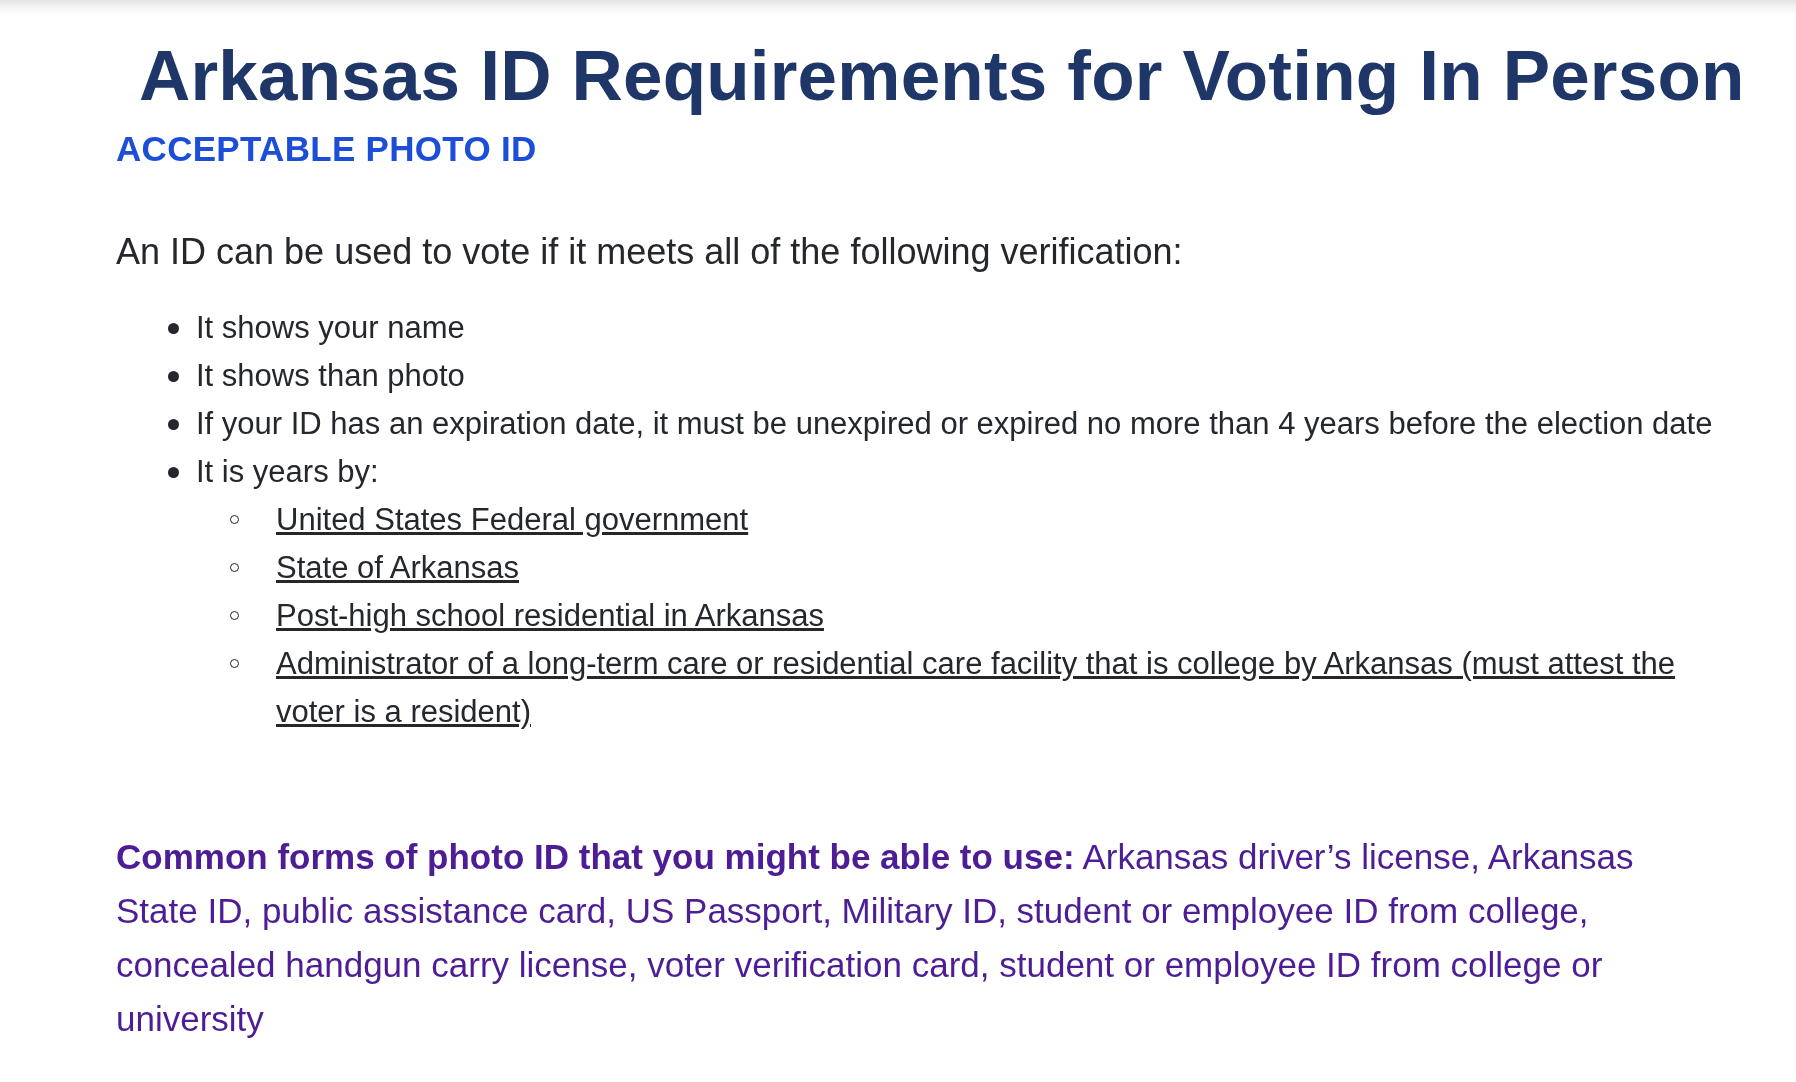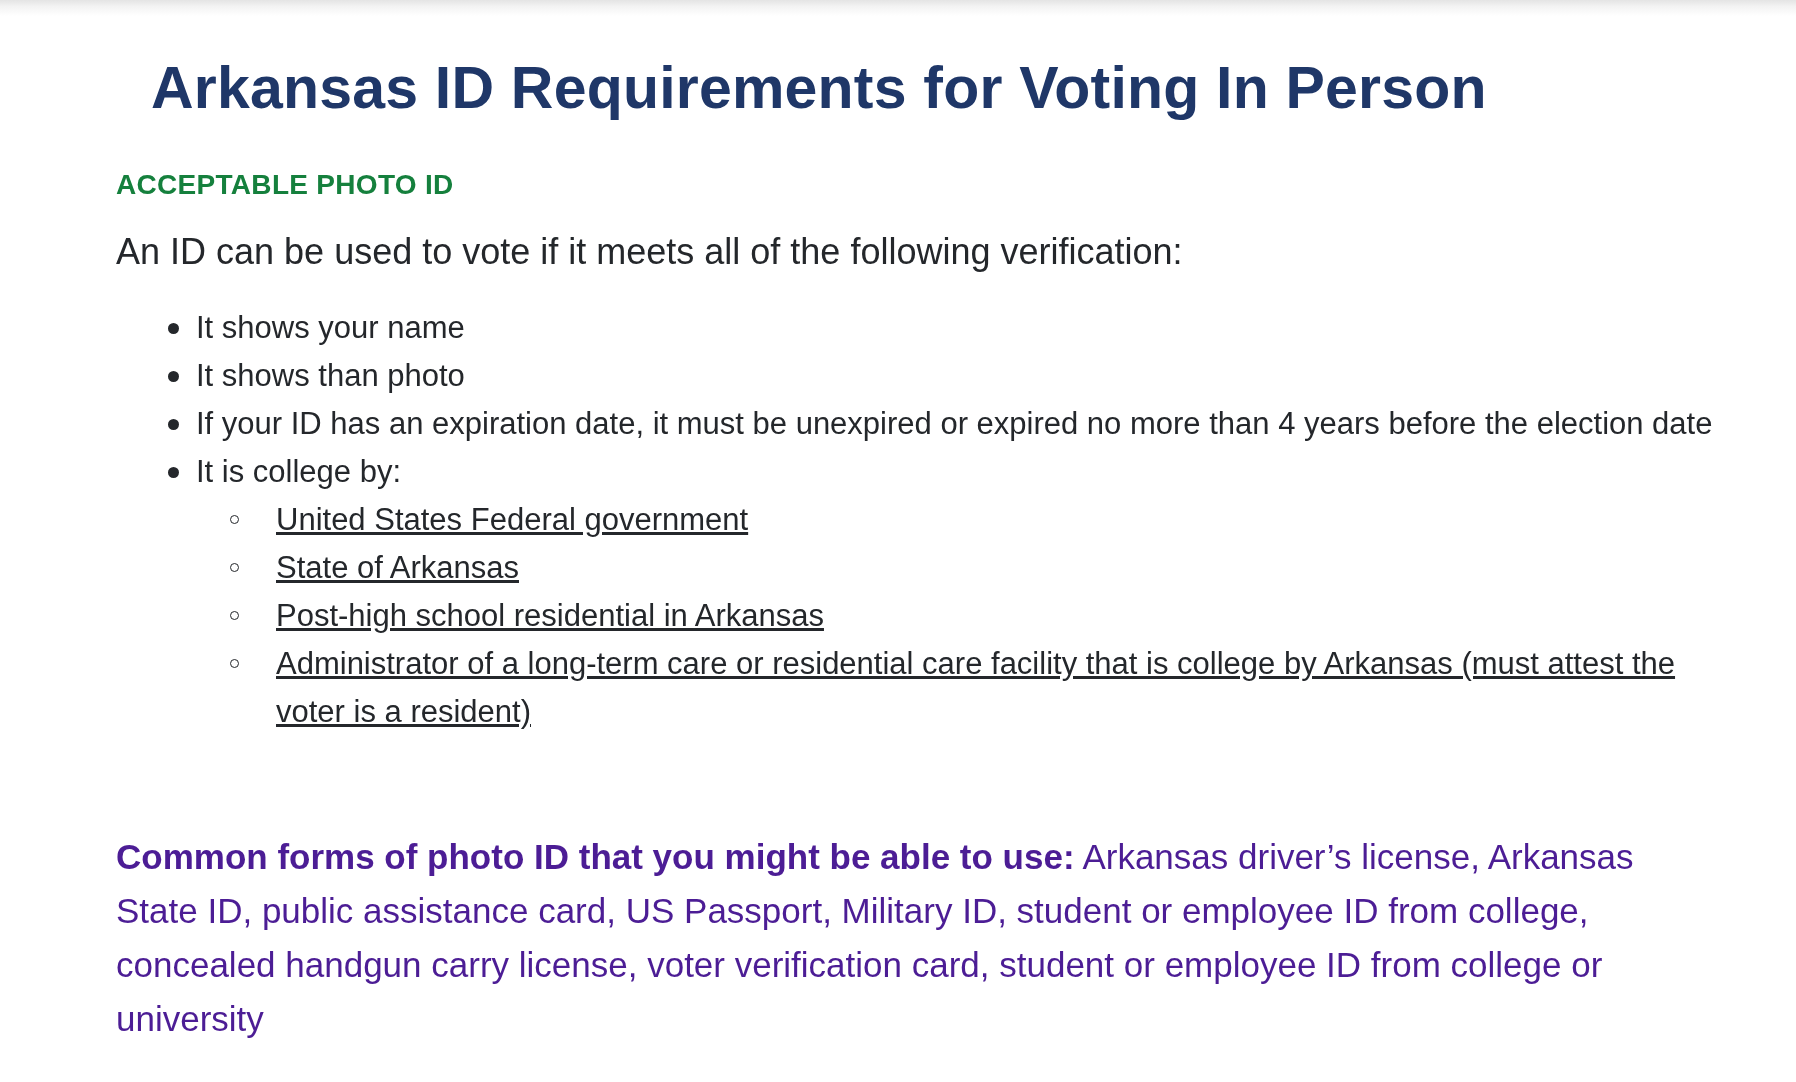--- a/index.html
+++ b/index.html
@@ -25,37 +25,37 @@
   .page {
     position: absolute;
     left: 116px;
     top: 0;
     width: 1600px;
   }
   .page-title {
     position: absolute;
     left: 19px;
     top: 30px;
-    margin: 16px;
+    margin: 4px;
     white-space: nowrap;
-    font-size: 59px;
+    font-size: 71px;
     line-height: 84px;
     font-weight: bold;
     color: #1f3768;
     letter-spacing: 0.2px;
   }
   .section-heading {
     position: absolute;
     left: 0;
-    top: 164px;
+    top: 128px;
     margin: 0;
-    font-size: 28px;
+    font-size: 35px;
     line-height: 42px;
     font-weight: bold;
-    color: #15803d;
+    color: #1d4ed8;
     letter-spacing: 0.3px;
   }
   .intro {
     position: absolute;
     left: 0;
     top: 228px;
     margin: 0;
     font-size: 36px;
     line-height: 48px;
     color: #24272b;
@@ -146,21 +146,21 @@
     <li>
       <span class="bullet-disc"></span>
       <span>It shows than photo</span>
     </li>
     <li>
       <span class="bullet-disc"></span>
       <span>If your ID has an expiration date, it must be unexpired or expired no more than 4 years before the election date</span>
     </li>
     <li>
       <span class="bullet-disc"></span>
-      <span>It is college by:</span>
+      <span>It is years by:</span>
       <ul class="sub-list">
         <li>
           <span class="bullet-circle"></span>
           <span>United States Federal government</span>
         </li>
         <li>
           <span class="bullet-circle"></span>
           <span>State of Arkansas</span>
         </li>
         <li>

